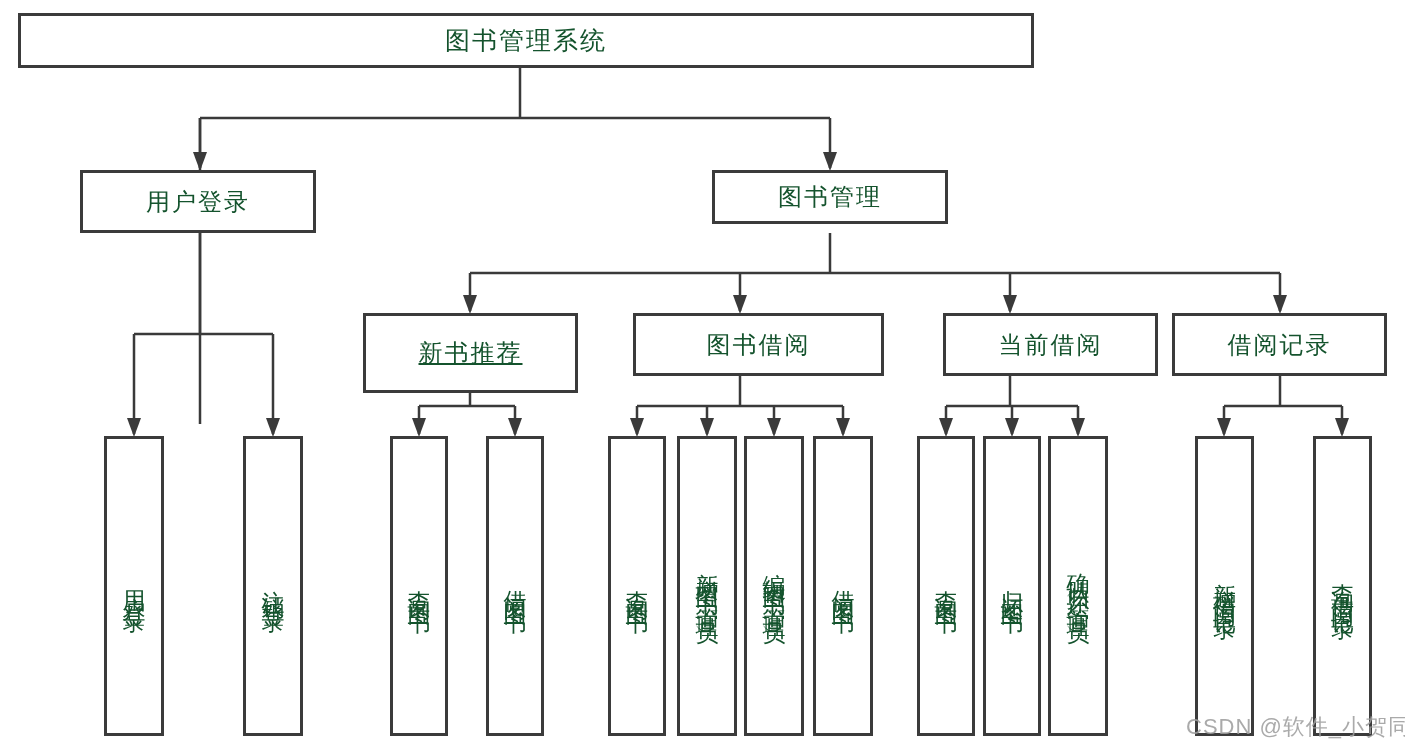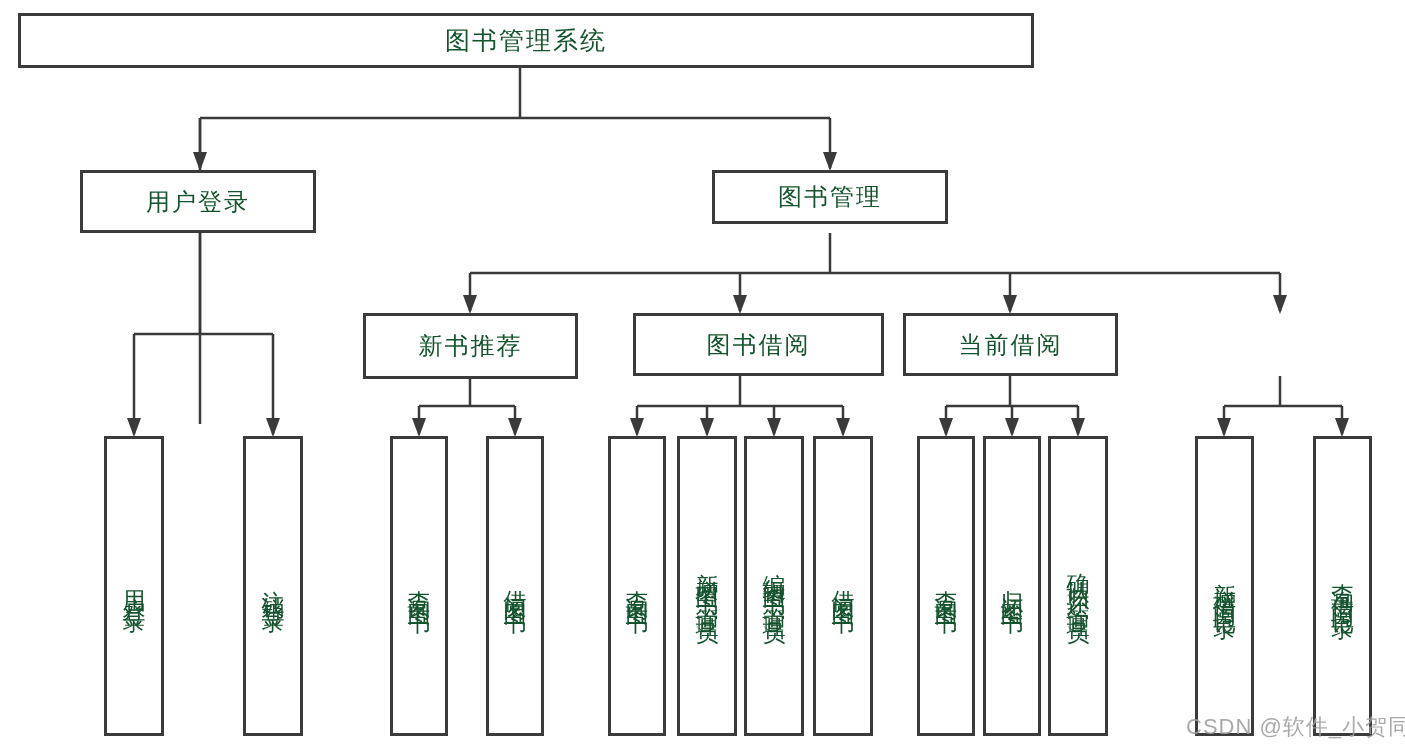--- a/index.html
+++ b/index.html
@@ -37,23 +37,23 @@
     font-size: 24px;
     letter-spacing: 2px;
     white-space: nowrap;
   }
   .root-box {
     left: 18px; top: 13px; width: 1016px; height: 55px;
     font-size: 25px;
   }
   .l2-login  { left: 80px;  top: 170px; width: 236px; height: 63px; }
   .l2-mgmt   { left: 712px; top: 170px; width: 236px; height: 54px; }
-  .l3-newbook { left: 363px;  top: 313px; width: 215px; height: 66px; }
+  .l3-newbook { left: 363px;  top: 313px; width: 215px; height: 80px; text-decoration: underline; }
   .l3-borrow  { left: 633px;  top: 313px; width: 251px; height: 63px; }
-  .l3-current { left: 903px;  top: 313px; width: 215px; height: 63px; }
+  .l3-current { left: 943px;  top: 313px; width: 215px; height: 63px; }
   .l3-records { left: 1172px; top: 313px; width: 215px; height: 63px; }
   .leaf {
     top: 436px;
     height: 300px;
     writing-mode: vertical-rl;
     text-orientation: mixed;
     font-size: 23px;
     letter-spacing: 7px;
     line-height: 1;
     text-align: center;
@@ -133,20 +133,21 @@
   </svg>
 
   <div class="box hbox root-box">图书管理系统</div>
 
   <div class="box hbox l2-login">用户登录</div>
   <div class="box hbox l2-mgmt">图书管理</div>
 
   <div class="box hbox l3-newbook">新书推荐</div>
   <div class="box hbox l3-borrow">图书借阅</div>
   <div class="box hbox l3-current">当前借阅</div>
+  <div class="box hbox l3-records">借阅记录</div>
 
   <div class="box leaf leaf-login1">用户登录</div>
   <div class="box leaf leaf-login2">注销登录</div>
 
   <div class="box leaf leaf-nb1">查询图书</div>
   <div class="box leaf leaf-nb2">借阅图书</div>
 
   <div class="box leaf leaf-bb1">查询图书</div>
   <div class="box leaf leaf-bb2">新增图书（管理员）</div>
   <div class="box leaf leaf-bb3">编辑图书（管理员）</div>

